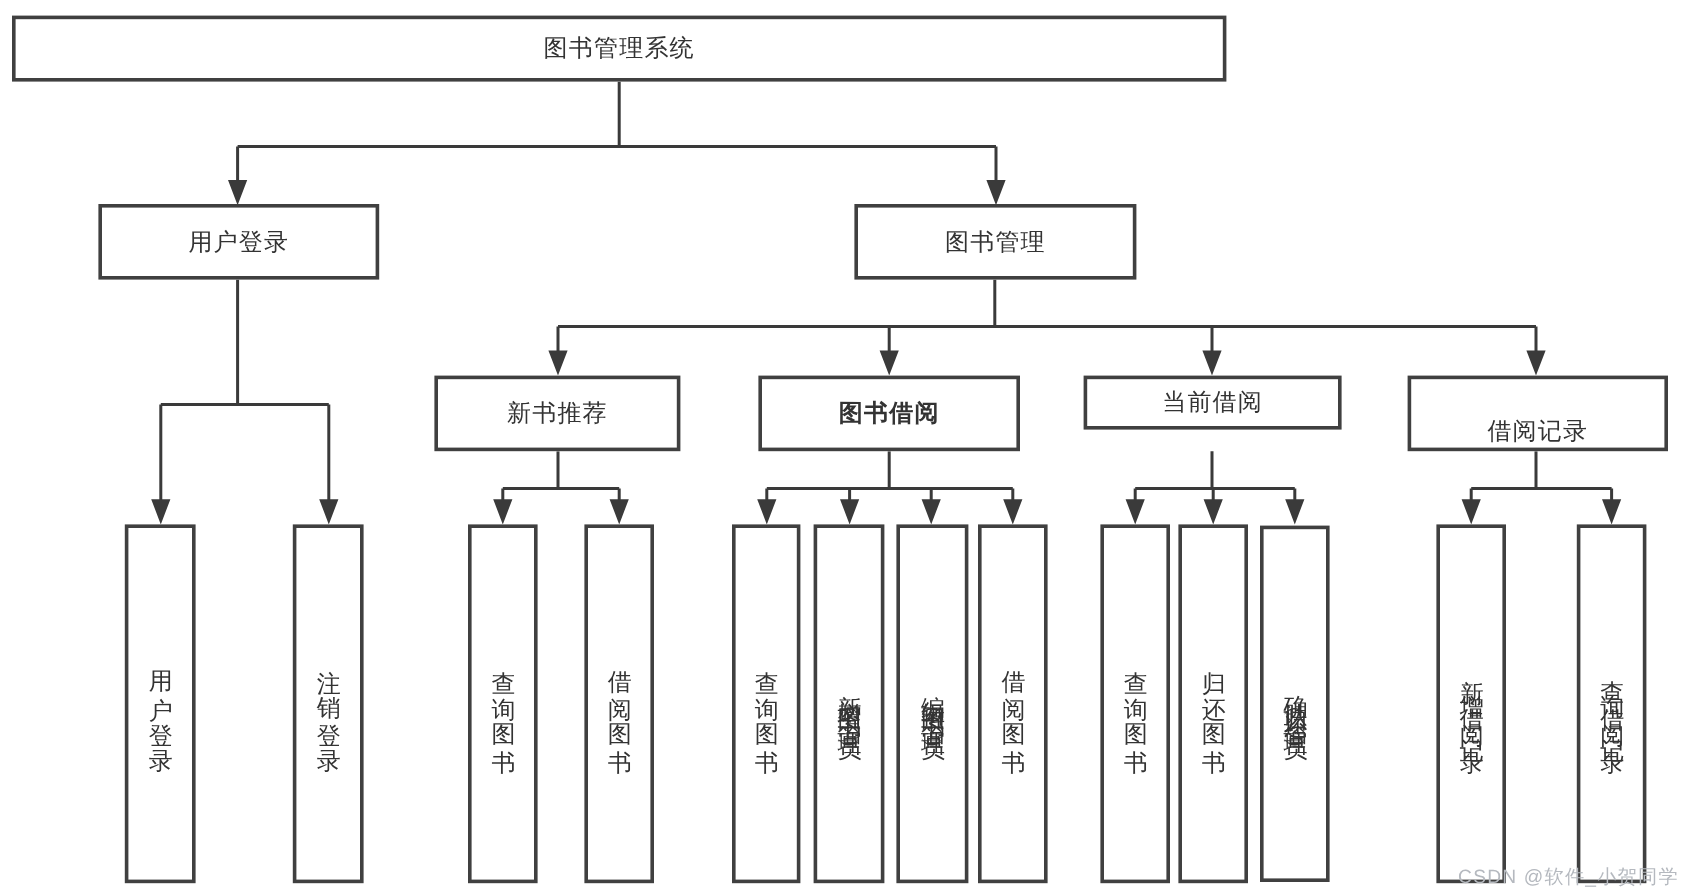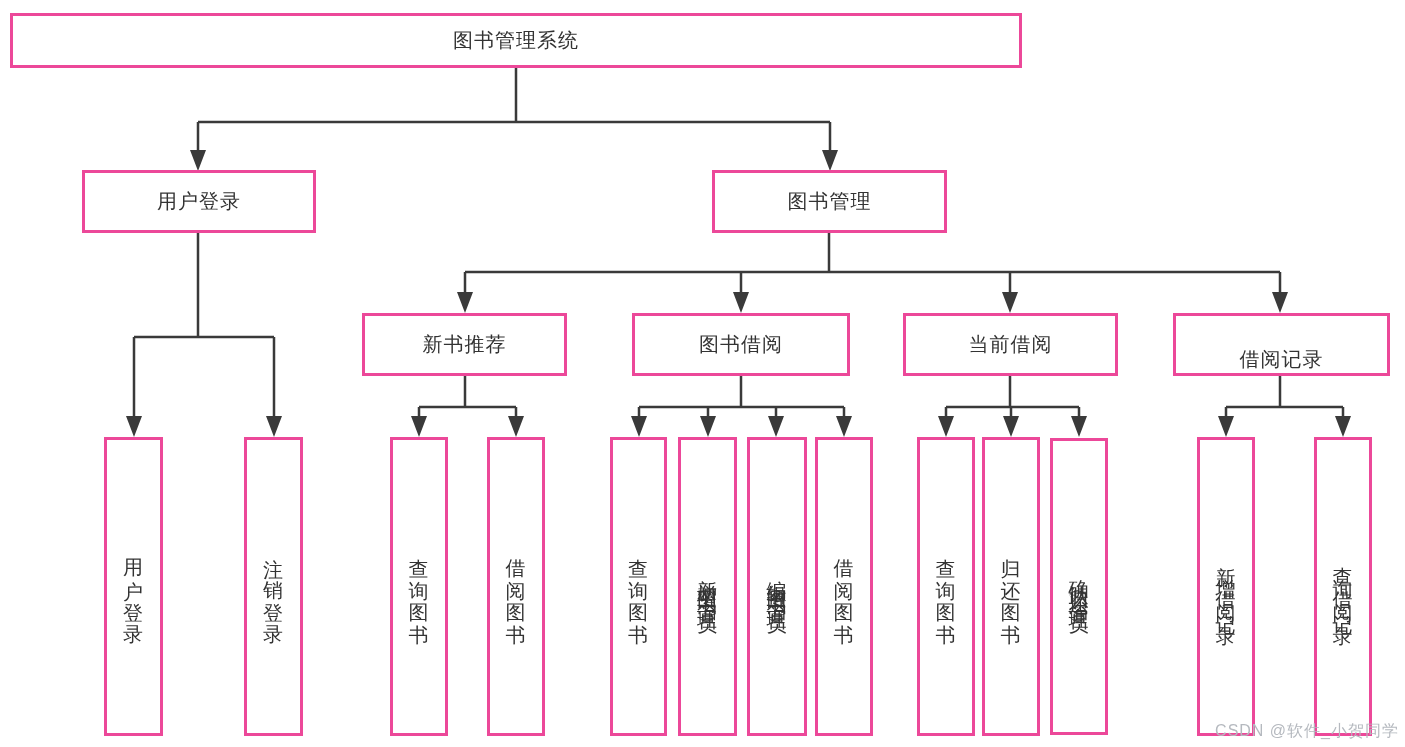--- a/index.html
+++ b/index.html
@@ -25,21 +25,21 @@
     stroke-width: 2.5;
   }
   .connectors .arrow {
     fill: #3a3a3a;
     stroke: none;
   }
 
   .box {
     position: absolute;
     box-sizing: border-box;
-    border: 3px solid #ec4899;
+    border: 3px solid #404040;
     background: #ffffff;
     display: flex;
     align-items: center;
     justify-content: center;
     color: #333333;
     font-size: 20px;
     letter-spacing: 1px;
     white-space: nowrap;
   }
 
@@ -107,24 +107,24 @@
   <div class="box h" style="left:82px; top:170px; width:234px; height:63px;">
     <span>用户登录</span>
   </div>
   <div class="box h" style="left:362px; top:313px; width:205px; height:63px;">
     <span>新书推荐</span>
   </div>
 
   <div class="box h" style="left:712px; top:170px; width:235px; height:63px;">
     <span>图书管理</span>
   </div>
-  <div class="box h" style="left:632px; top:313px; width:218px; height:63px;">
+  <div class="box h" style="left:632px; top:313px; width:218px; height:63px;font-weight:bold;">
     <span>图书借阅</span>
   </div>
-  <div class="box h" style="left:903px; top:313px; width:215px; height:63px;">
+  <div class="box h" style="left:903px; top:313px; width:215px; height:45px;">
     <span>当前借阅</span>
   </div>
   <div class="box h" style="left:1173px; top:313px; width:217px; height:63px;align-items:flex-end;">
     <span>借阅记录</span>
   </div>
 
   <div class="box v" style="left:104px; top:437px; width:59px; height:299px;">
     <span class="vtext ls-wide">用户登录</span>
   </div>
   <div class="box v" style="left:244px; top:437px; width:59px; height:299px;">

